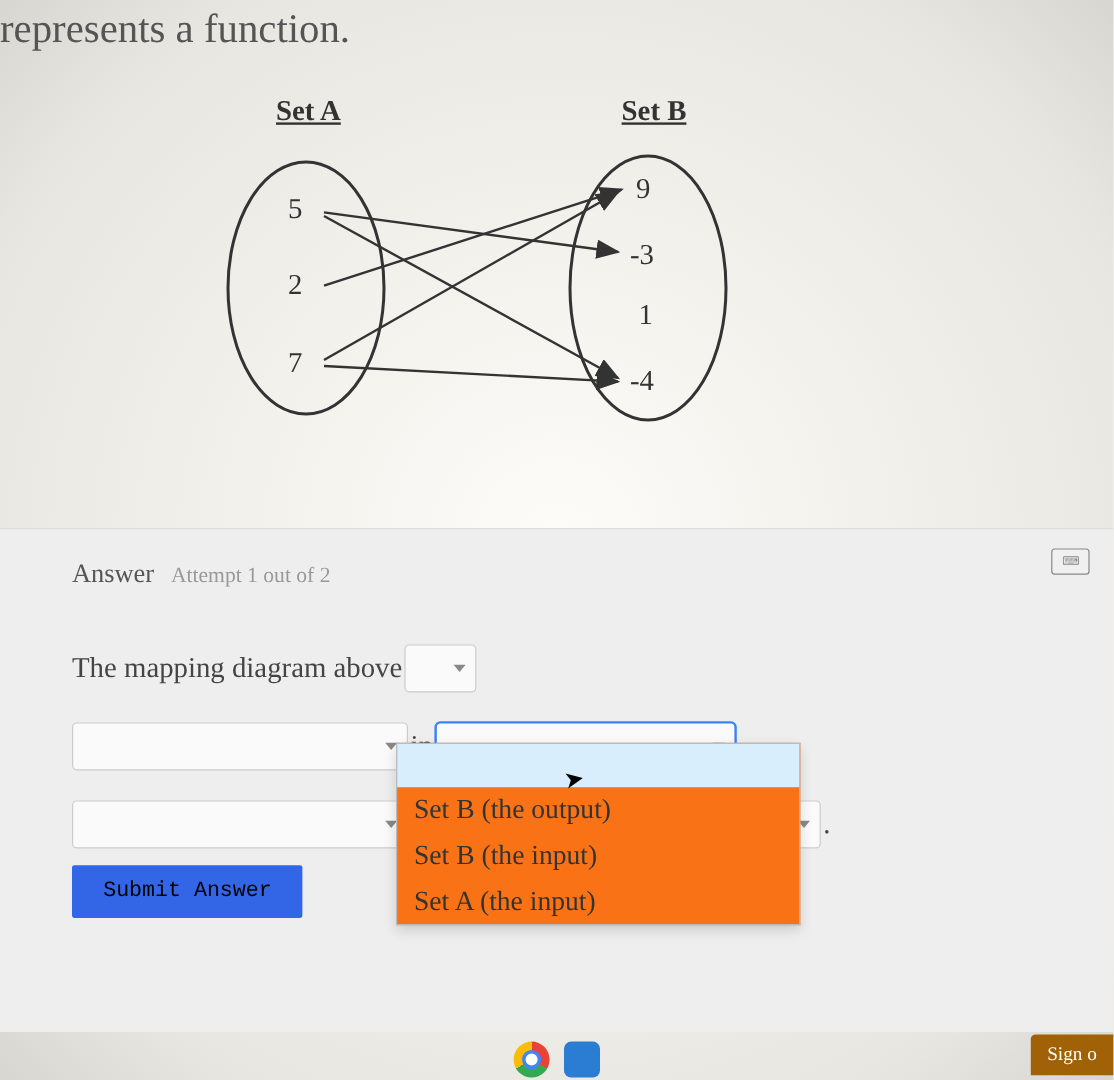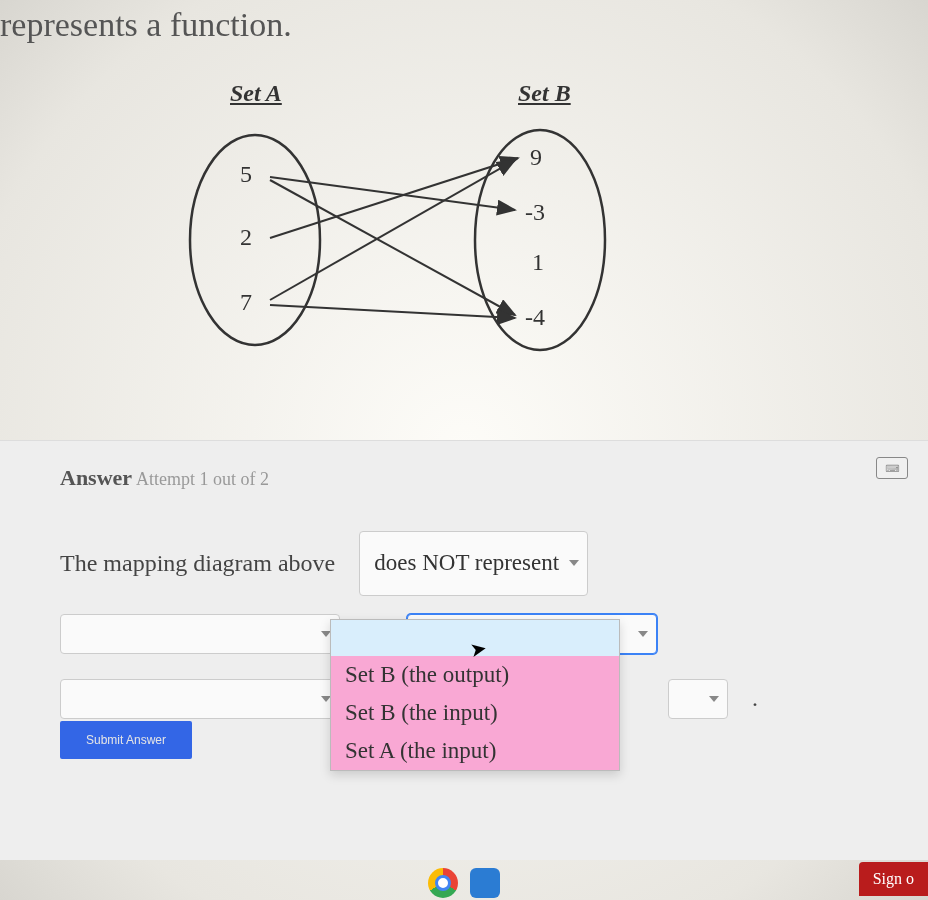--- a/index.html
+++ b/index.html
@@ -32,43 +32,43 @@
     left: 170px;
     width: 520px;
     height: 310px;
   }
   .set-label {
     position: absolute;
     font-weight: bold;
     font-size: 24px;
     text-decoration: underline;
     color: #333;
-    font-style: italic;
   }
   .set-label.a { left: 60px; top: 0; }
   .set-label.b { left: 348px; top: 0; }
   svg.mapping { position: absolute; top: 30px; left: 0; }
   .answer-panel {
     position: absolute;
     top: 440px;
     left: 0;
     right: 0;
     height: 420px;
     background: #eeeeee;
     border-top: 1px solid #ddd;
     padding: 24px 40px 0 60px;
   }
   .answer-heading {
     font-size: 22px;
     color: #555;
-    font-weight: bold;
+    font-weight: normal;
   }
   .attempt-text {
     font-size: 18px;
     color: #999;
+    margin-left: 10px;
     font-weight: normal;
     text-align: center;
   }
   .keyboard-badge {
     position: absolute;
     top: 16px;
     right: 20px;
     width: 32px;
     height: 22px;
     border: 1.5px solid #888;
@@ -103,48 +103,48 @@
   .chev {
     position: absolute;
     right: 8px;
     top: 50%;
     transform: translateY(-50%);
     width: 0; height: 0;
     border-left: 5px solid transparent;
     border-right: 5px solid transparent;
     border-top: 6px solid #888;
   }
-  .line1, .line2, .line3 { display: flex; align-items: center; gap: 24px; flex-wrap: nowrap; margin-bottom: 12px;}
+  .line1, .line2, .line3 { display: flex; align-items: center; gap: 2px; flex-wrap: nowrap; margin-bottom: 12px;}
   .txt { white-space: nowrap; }
   .dropdown-menu {
     position: absolute;
-    background: #f9a8d4;
+    background: #f97316;
     border: 1px solid #bbb;
     box-shadow: 0 4px 10px rgba(0,0,0,0.15);
     top: 178px;
     left: 330px;
-    width: 290px;
+    width: 337px;
     font-size: 23px;
     z-index: 10;
   }
   .dropdown-menu .option {
     padding: 6px 14px;
     color: #333;
     cursor: pointer;
   }
   .dropdown-menu .option.highlight { background: #d9eefc; height: 36px; }
   .submit-btn {
     position: absolute;
     left: 60px;
     top: 280px;
     background: #3366e6;
-    color: #e5e5e5;
+    color: #000000;
     border: none;
-    font-size: 12px;
-    font-family: Liberation Sans, sans-serif;
+    font-size: 18px;
+    font-family: Liberation Mono, monospace;
     padding: 12px 26px;
     border-radius: 2px;
     cursor: pointer;
   }
   .taskbar-glimpse {
     position: absolute;
     bottom: 0;
     left: 0;
     right: 0;
     height: 34px;
@@ -165,21 +165,21 @@
     content:""; position:absolute; inset:7px; background:#fff; border-radius:50%;
     border: 3px solid #4285f4;
   }
   .tb-icon.word {
     background: #2b7cd3; border-radius: 6px;
   }
   .signout-chip {
     position: absolute;
     right: 0;
     bottom: 4px;
-    background: #b91c1c;
+    background: #a16207;
     color: #fff;
     padding: 8px 14px 8px 14px;
     font-size: 16px;
     border-top-left-radius: 4px;
   }
   .cursor-arrow {
     position: absolute;
     top: 196px;
     left: 470px;
     z-index: 20;
@@ -233,21 +233,20 @@
     <div class="keyboard-badge">⌨</div>
     <div>
       <span class="answer-heading">Answer</span>
       <span class="attempt-text">Attempt 1 out of 2</span>
     </div>
 
     <div class="sentence-area">
       <div class="line1">
         <span class="txt">The mapping diagram above</span>
         <span class="select-box">
-          <span>does NOT represent</span>
           <span class="chev"></span>
         </span>
       </div>
       <div class="line2">
         <span class="select-box wide">
           <span></span>
           <span class="chev"></span>
         </span>
         <span class="txt">in</span>
         <span class="select-box mid active">

